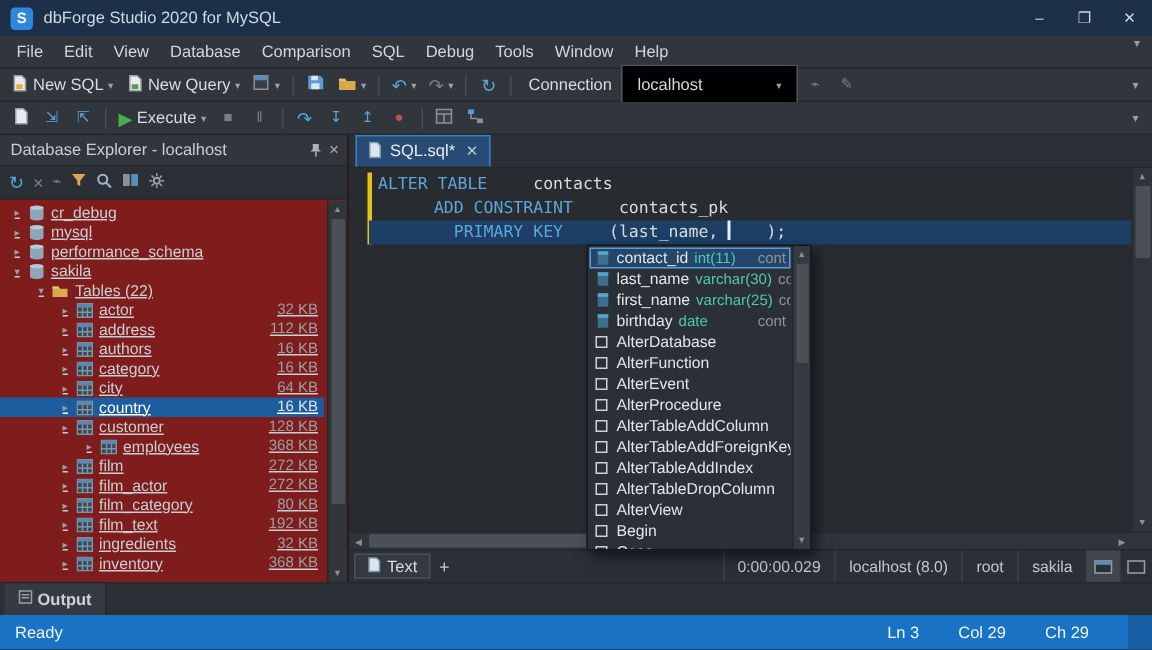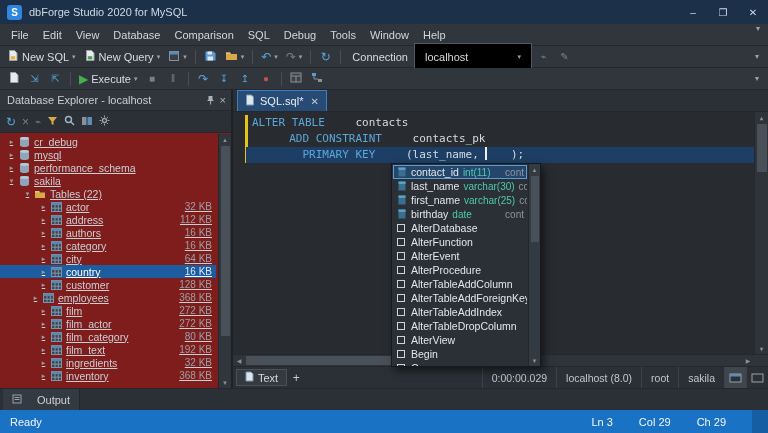--- a/index.html
+++ b/index.html
@@ -99,21 +99,21 @@
   .bottombar { height:22px; flex:none; background:#2b3036; border-top:1px solid #24282d; display:flex; align-items:center; padding-left:3px; }
   .view-tab { height:17px; display:flex; align-items:center; gap:4px; padding:0 8px; border:1px solid #4a5057; background:#343a41; color:#d6dade; }
   .add-view { width:18px; text-align:center; color:#c6cbd0; font-size:12px; }
   .bb-right { margin-left:auto; display:flex; align-items:center; height:100%; }
   .stat { padding:0 9px; color:#c2c7cc; font-size:10.5px; border-left:1px solid #3c4248; height:100%; display:flex; align-items:center; white-space:nowrap; }
   .layout-btn { width:22px; height:100%; display:flex; align-items:center; justify-content:center; border-left:1px solid #3c4248; }
   .layout-btn.active { background:#3f464d; }
 
   
   .output-row { height:22px; flex:none; background:#2b3036; border-top:1px solid #24282d; display:flex; align-items:center; padding-left:3px; }
-  .output-tab { height:21px; display:flex; align-items:center; gap:15px; padding:0 9px; background:#343a41; color:#cdd2d7; border-right:1px solid #24282d; }
+  .output-tab { height:21px; display:flex; align-items:center; gap:3px; padding:0 9px; background:#343a41; color:#cdd2d7; border-right:1px solid #24282d;font-weight:bold; }
 
   .statusbar { height:23px; flex:none; background:var(--statusbar); display:flex; align-items:center; color:#f2f6fa; }
   .sb-ready { padding-left:10px; }
   .sb-right { margin-left:auto; display:flex; align-items:center; gap:26px; padding-right:26px; }
   .sb-grip { width:16px; height:100%; background:#155ea3; }
 </style>
 </head>
 <body>
 
 <div class="app">
@@ -441,21 +441,21 @@
                 <rect x="0.5" y="0.5" width="10" height="9" fill="#3b4854" stroke="#7d95a8"></rect>
                 <rect x="0.5" y="0.5" width="10" height="2.6" fill="#5f87ad"></rect>
                 <line x1="4" y1="3" x2="4" y2="9.5" stroke="#7d95a8"></line>
                 <line x1="7.3" y1="3" x2="7.3" y2="9.5" stroke="#7d95a8"></line>
                 <line x1="0.5" y1="6.2" x2="10.5" y2="6.2" stroke="#7d95a8"></line>
               </svg>
             </span>
             <span class="tree-label">customer</span>
             <span class="tree-size">128 KB</span>
           </div>
-          <div class="tree-row" style="padding-left: 30px;">
+          <div class="tree-row" style="padding-left: 54px;">
             <span class="expander">▸</span>
             <span class="tree-icon">
               <svg width="11" height="10">
                 <rect x="0.5" y="0.5" width="10" height="9" fill="#3b4854" stroke="#7d95a8"></rect>
                 <rect x="0.5" y="0.5" width="10" height="2.6" fill="#5f87ad"></rect>
                 <line x1="4" y1="3" x2="4" y2="9.5" stroke="#7d95a8"></line>
                 <line x1="7.3" y1="3" x2="7.3" y2="9.5" stroke="#7d95a8"></line>
                 <line x1="0.5" y1="6.2" x2="10.5" y2="6.2" stroke="#7d95a8"></line>
               </svg>
             </span>

